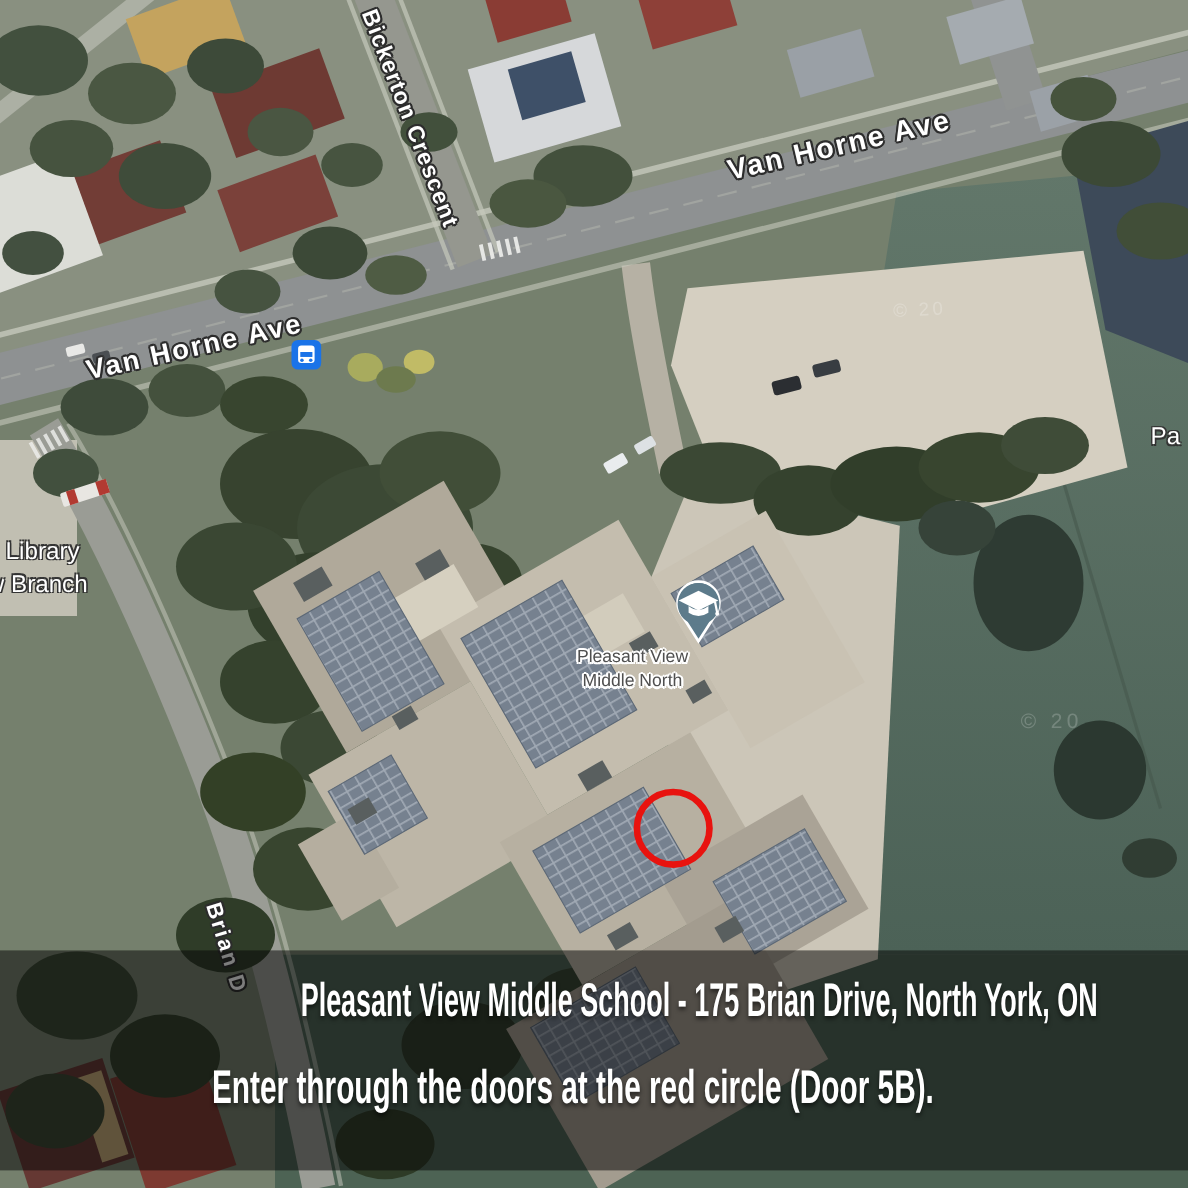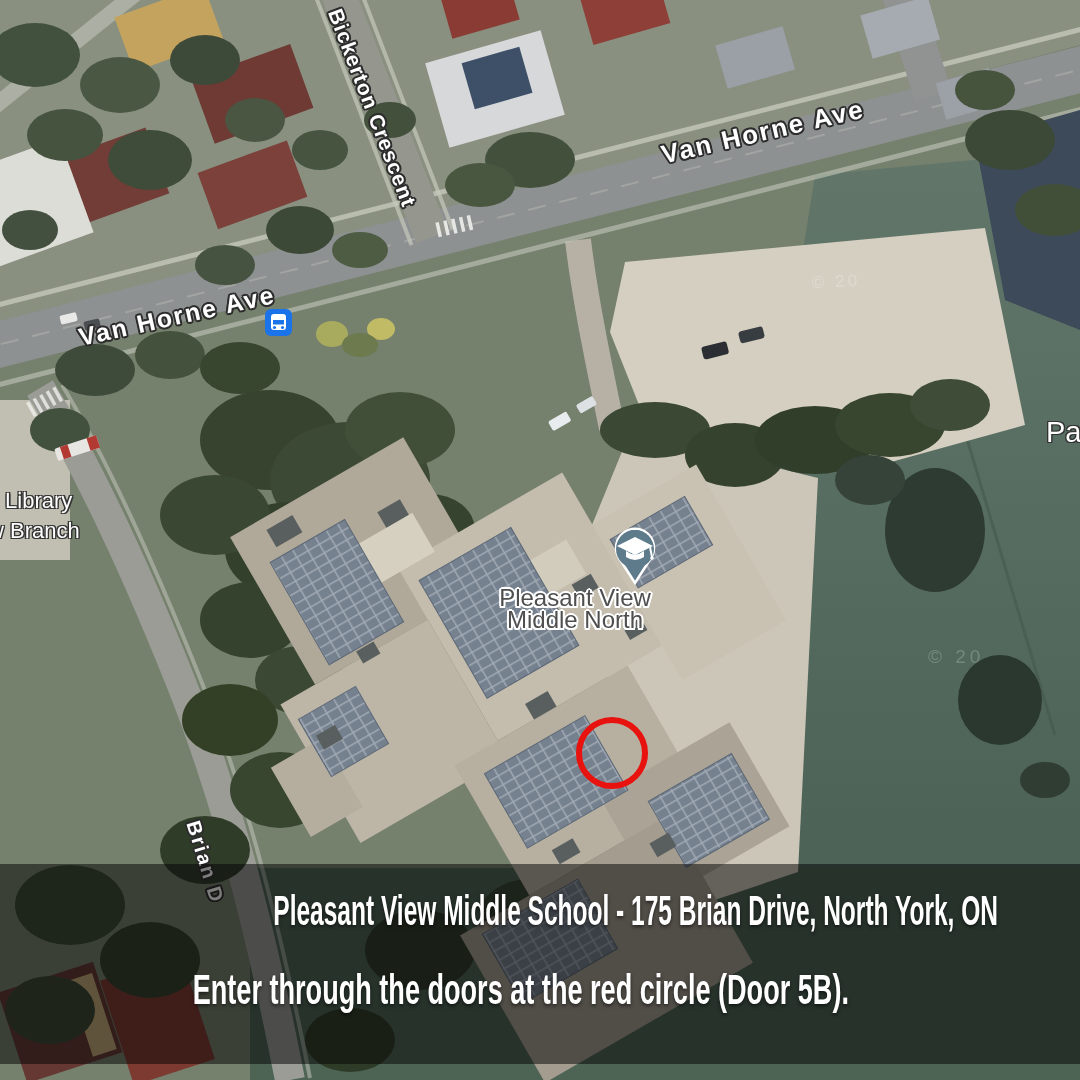--- a/index.html
+++ b/index.html
@@ -14,24 +14,24 @@
   .lbl-bickerton{left:372px;top:108px;font-size:21px;letter-spacing:1px;
     transform:translate(-50%,-50%) rotate(69deg);}
   .lbl-vanhorne-upper{left:763px;top:132px;font-size:26px;letter-spacing:2px;
     transform:translate(-50%,-50%) rotate(-13deg);}
   .lbl-vanhorne-lower{left:177px;top:316px;font-size:25px;letter-spacing:2px;
     transform:translate(-50%,-50%) rotate(-12.5deg);}
   .lbl-brian{left:205px;top:862px;font-size:20px;letter-spacing:2px;
     transform:translate(-50%,-50%) rotate(73deg);z-index:3;}
   .lbl-library{left:-12px;top:486px;font-size:22px;font-weight:500;line-height:30px;
     text-shadow:-1.3px -1.3px 0 #333,1.3px -1.3px 0 #333,-1.3px 1.3px 0 #333,1.3px 1.3px 0 #333;}
-  .lbl-pa{left:1046px;top:416px;font-size:29px;font-weight:500;
+  .lbl-pa{left:1046px;top:384px;font-size:22px;font-weight:500;
     text-shadow:-1.3px -1.3px 0 #333,1.3px -1.3px 0 #333,-1.3px 1.3px 0 #333,1.3px 1.3px 0 #333;}
   .lbl-school{left:575px;top:609px;transform:translate(-50%,-50%);text-align:center;
-    font-size:24px;line-height:22px;font-weight:500;color:#4f4f4f;white-space:nowrap;position:absolute;
+    font-size:16px;line-height:22px;font-weight:500;color:#4f4f4f;white-space:nowrap;position:absolute;
     text-shadow:-1.5px -1.5px 0 #fff,1.5px -1.5px 0 #fff,-1.5px 1.5px 0 #fff,1.5px 1.5px 0 #fff,
                  0 -2px 0 #fff,0 2px 0 #fff,-2px 0 0 #fff,2px 0 0 #fff;}
   .watermark{position:absolute;color:#fff;font-weight:400;pointer-events:none;}
   .wm1{left:812px;top:272px;font-size:17px;letter-spacing:3px;opacity:.22;transform:rotate(-3deg);}
   .wm2{left:928px;top:646px;font-size:19px;letter-spacing:4px;opacity:.20;}
 
   
   .banner{position:absolute;left:0;top:864px;width:1080px;height:200px;
     background:rgba(5,5,5,0.52);z-index:5;display:flex;flex-direction:column;
     align-items:flex-start;padding-top:25px;box-sizing:border-box;}

